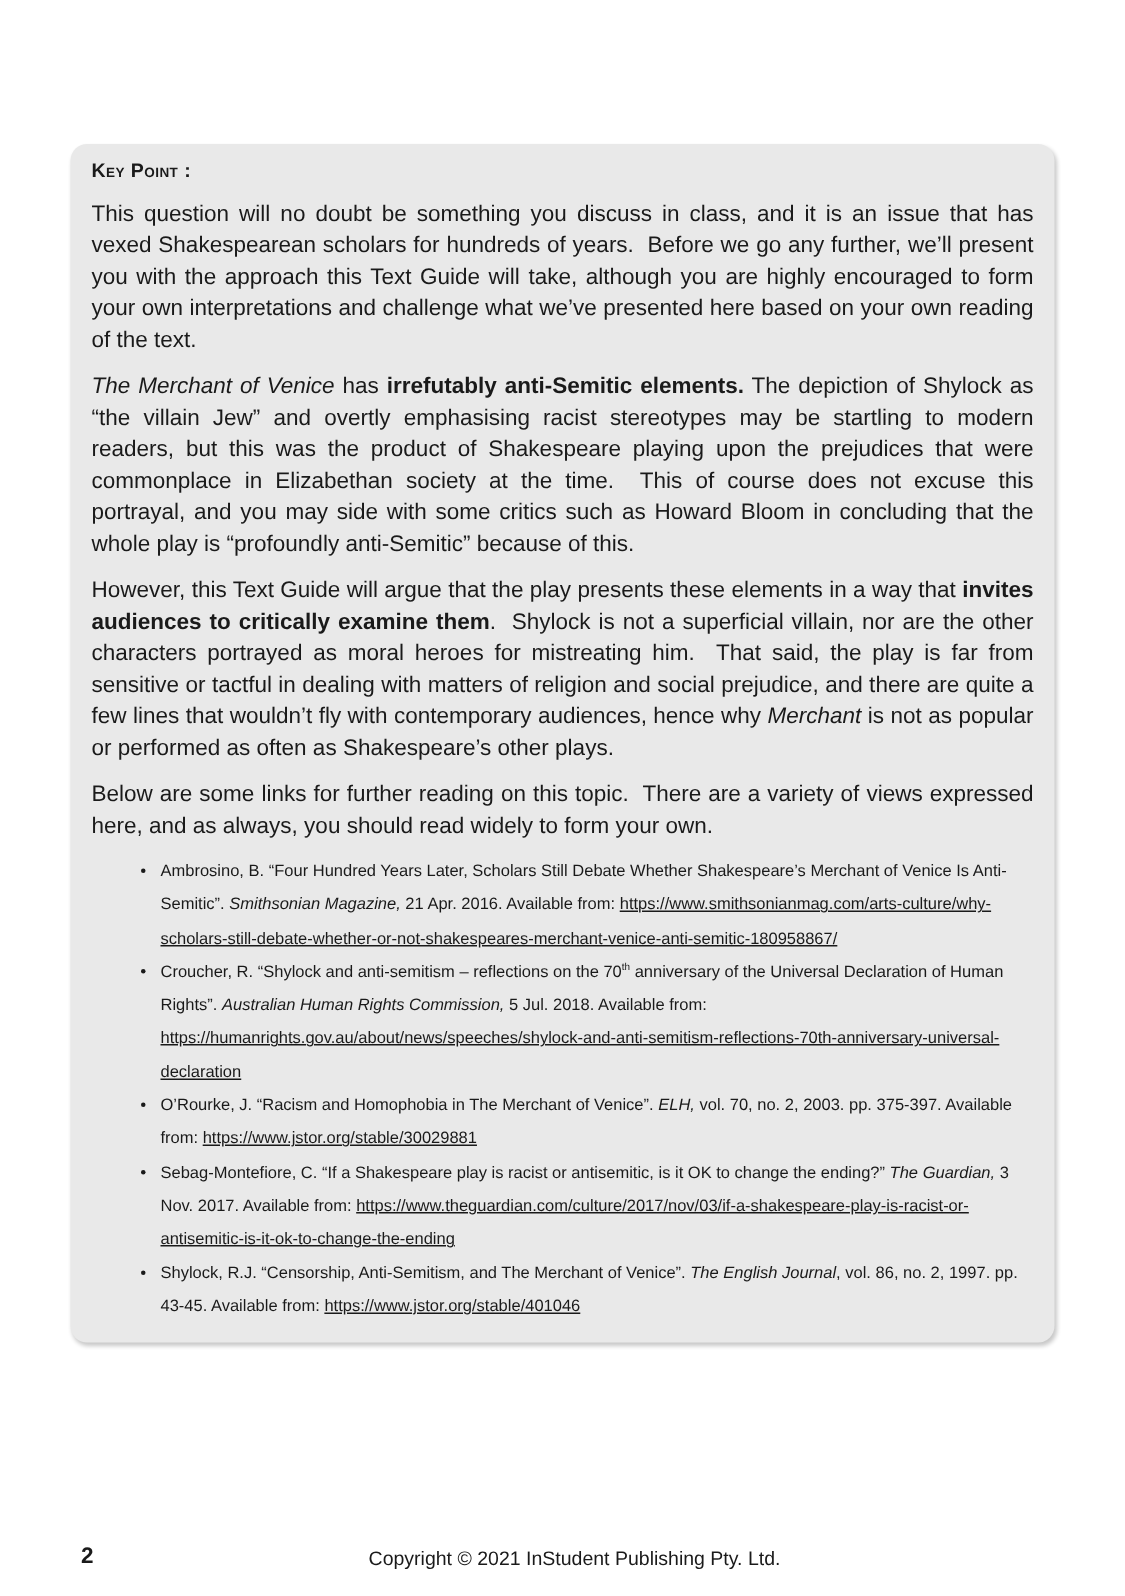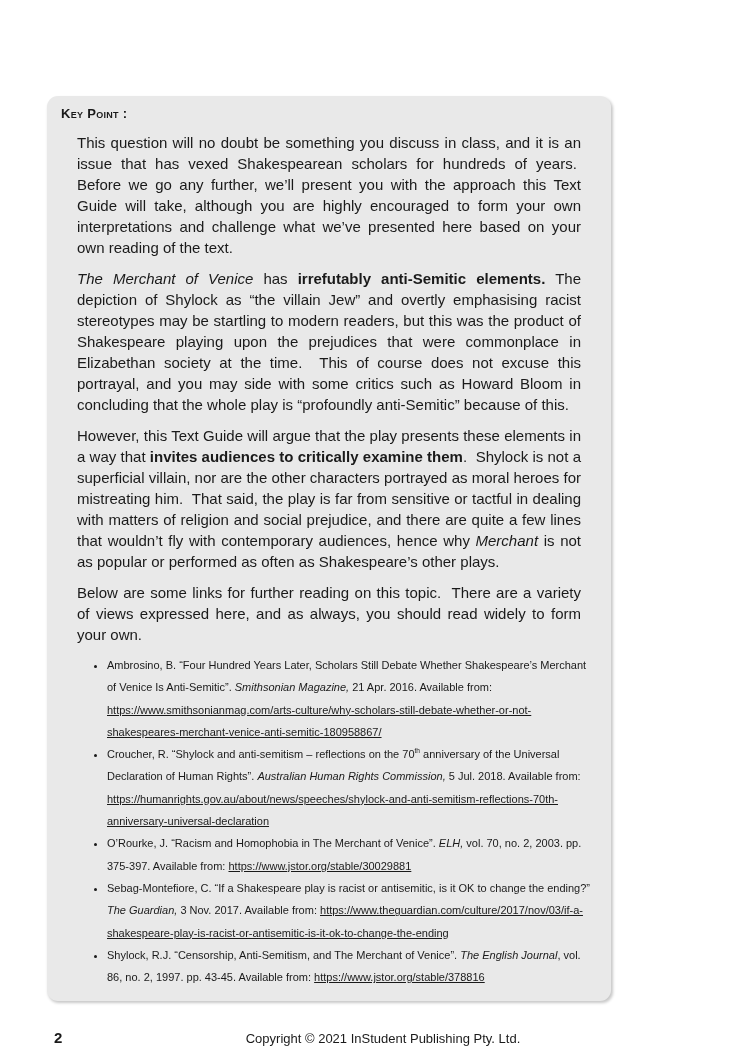--- a/index.html
+++ b/index.html
@@ -8,21 +8,21 @@
     width: 750px; height: 1064px;
     background: #ffffff;
     font-family: "Liberation Sans", sans-serif;
     color: #1a1a1a;
     position: relative;
     overflow: hidden;
   }
   .keypoint-box {
     position: absolute;
     left: 47px; top: 96px;
-    width: 564px;
+    width: 656px;
     background: #e9e9e9;
     border-radius: 11px;
     padding: 9px 14px 13px 14px;
     box-shadow: 1.5px 2px 3px rgba(0,0,0,0.22);
   }
   .kp-label {
     font-size: 13px;
     font-weight: 700;
     font-variant: small-caps;
     letter-spacing: 0.3px;
@@ -31,21 +31,21 @@
   .kp-title {
     font-size: 17.5px;
     font-weight: 700;
     margin: 3px 0 0;
     line-height: 22px;
   }
   .para {
     font-size: 15px;
     line-height: 21px;
     text-align: justify;
-    margin: 10px 16px 0;
+    margin: 10px 0 0;
   }
   .refs {
     margin: 9px 0 0;
     padding-left: 46px;
     list-style: disc outside;
   }
   .ref {
     font-size: 11px;
     line-height: 22.3px;
     text-align: left;
@@ -82,20 +82,20 @@
     <p class="para"><span class="seg-n">This question will no doubt be something you discuss in class, and it is an issue that has vexed Shakespearean scholars for hundreds of years.&nbsp; Before we go any further, we’ll present you with the approach this Text Guide will take, although you are highly encouraged to form your own interpretations and challenge what we’ve presented here based on your own reading of the text.</span></p>
     <p class="para"><span class="seg-i">The Merchant of Venice</span><span class="seg-n"> has </span><span class="seg-b">irrefutably anti-Semitic elements.</span><span class="seg-n"> The depiction of Shylock as “the villain Jew” and overtly emphasising racist stereotypes may be startling to modern readers, but this was the product of Shakespeare playing upon the prejudices that were commonplace in Elizabethan society at the time.&nbsp; This of course does not excuse this portrayal, and you may side with some critics such as Howard Bloom in concluding that the whole play is “profoundly anti-Semitic” because of this.</span></p>
     <p class="para"><span class="seg-n">However, this Text Guide will argue that the play presents these elements in a way that </span><span class="seg-b">invites audiences to critically examine them</span><span class="seg-n">.&nbsp; Shylock is not a superficial villain, nor are the other characters portrayed as moral heroes for mistreating him.&nbsp; That said, the play is far from sensitive or tactful in dealing with matters of religion and social prejudice, and there are quite a few lines that wouldn’t fly with contemporary audiences, hence why </span><span class="seg-i">Merchant</span><span class="seg-n"> is not as popular or performed as often as Shakespeare’s other plays.</span></p>
     <p class="para"><span class="seg-n">Below are some links for further reading on this topic.&nbsp; There are a variety of views expressed here, and as always, you should read widely to form your own.</span></p>
 
     <ul class="refs">
       <li class="ref"><span class="seg-n">Ambrosino, B. “Four Hundred Years Later, Scholars Still Debate Whether Shakespeare’s Merchant of Venice Is Anti-Semitic”. </span><span class="seg-i">Smithsonian Magazine,</span><span class="seg-n"> 21 Apr. 2016. Available from: </span><span class="seg-link">https://www.smithsonianmag.com/arts-culture/why-scholars-still-debate-whether-or-not-shakespeares-merchant-venice-anti-semitic-180958867/</span></li>
       <li class="ref"><span class="seg-n">Croucher, R. “Shylock and anti-semitism – reflections on the 70</span><span class="seg-sup">th</span><span class="seg-n"> anniversary of the Universal Declaration of Human Rights”. </span><span class="seg-i">Australian Human Rights Commission,</span><span class="seg-n"> 5 Jul. 2018. Available from: </span><span class="seg-link">https://humanrights.gov.au/about/news/speeches/shylock-and-anti-semitism-reflections-70th-anniversary-universal-declaration</span></li>
       <li class="ref"><span class="seg-n">O’Rourke, J. “Racism and Homophobia in The Merchant of Venice”. </span><span class="seg-i">ELH,</span><span class="seg-n"> vol. 70, no. 2, 2003. pp. 375-397. Available from: </span><span class="seg-link">https://www.jstor.org/stable/30029881</span></li>
       <li class="ref"><span class="seg-n">Sebag-Montefiore, C. “If a Shakespeare play is racist or antisemitic, is it OK to change the ending?” </span><span class="seg-i">The Guardian,</span><span class="seg-n"> 3 Nov. 2017. Available from: </span><span class="seg-link">https://www.theguardian.com/culture/2017/nov/03/if-a-shakespeare-play-is-racist-or-antisemitic-is-it-ok-to-change-the-ending</span></li>
-      <li class="ref"><span class="seg-n">Shylock, R.J. “Censorship, Anti-Semitism, and The Merchant of Venice”. </span><span class="seg-i">The English Journal</span><span class="seg-n">, vol. 86, no. 2, 1997. pp. 43-45. Available from: </span><span class="seg-link">https://www.jstor.org/stable/378816</span></li>
+      <li class="ref"><span class="seg-n">Shylock, R.J. “Censorship, Anti-Semitism, and The Merchant of Venice”. </span><span class="seg-i">The English Journal</span><span class="seg-n">, vol. 86, no. 2, 1997. pp. 43-45. Available from: </span><span class="seg-link">https://www.jstor.org/stable/401046</span></li>
     </ul>
   </div>
 
   <div class="page-number">2</div>
   <div class="copyright">Copyright © 2021 InStudent Publishing Pty. Ltd.</div>
 
 </div>
 
 </body></html>

